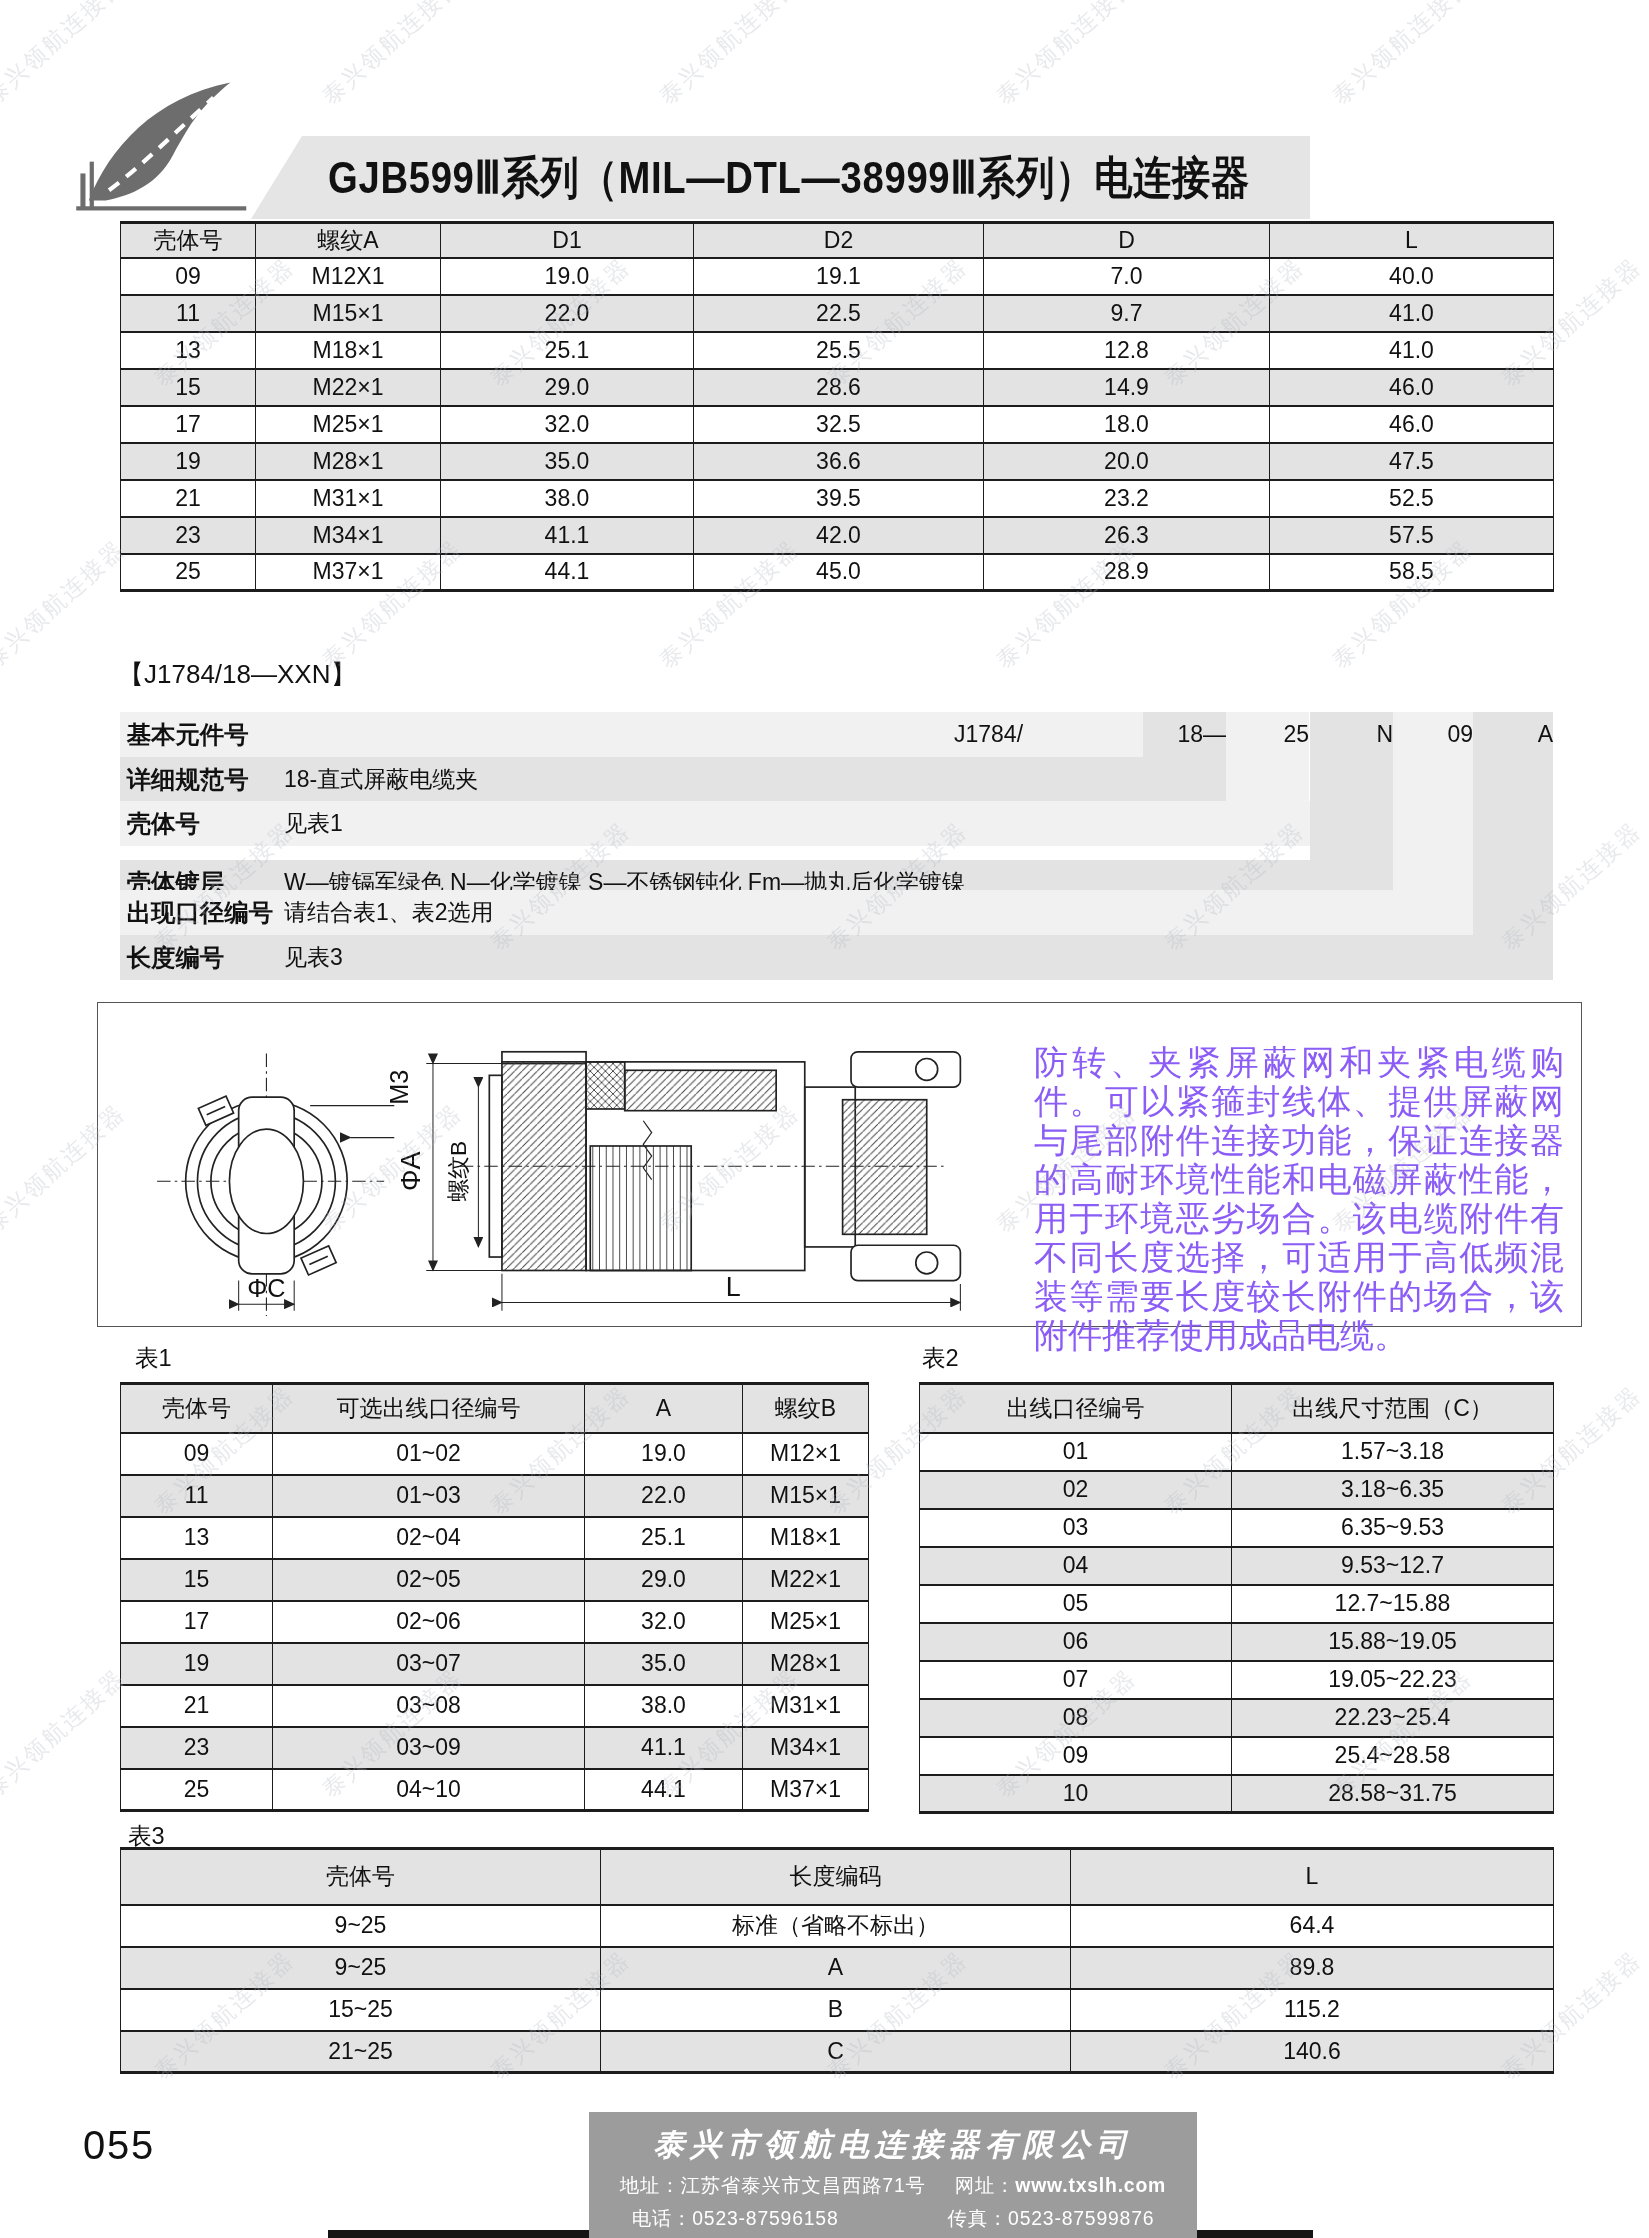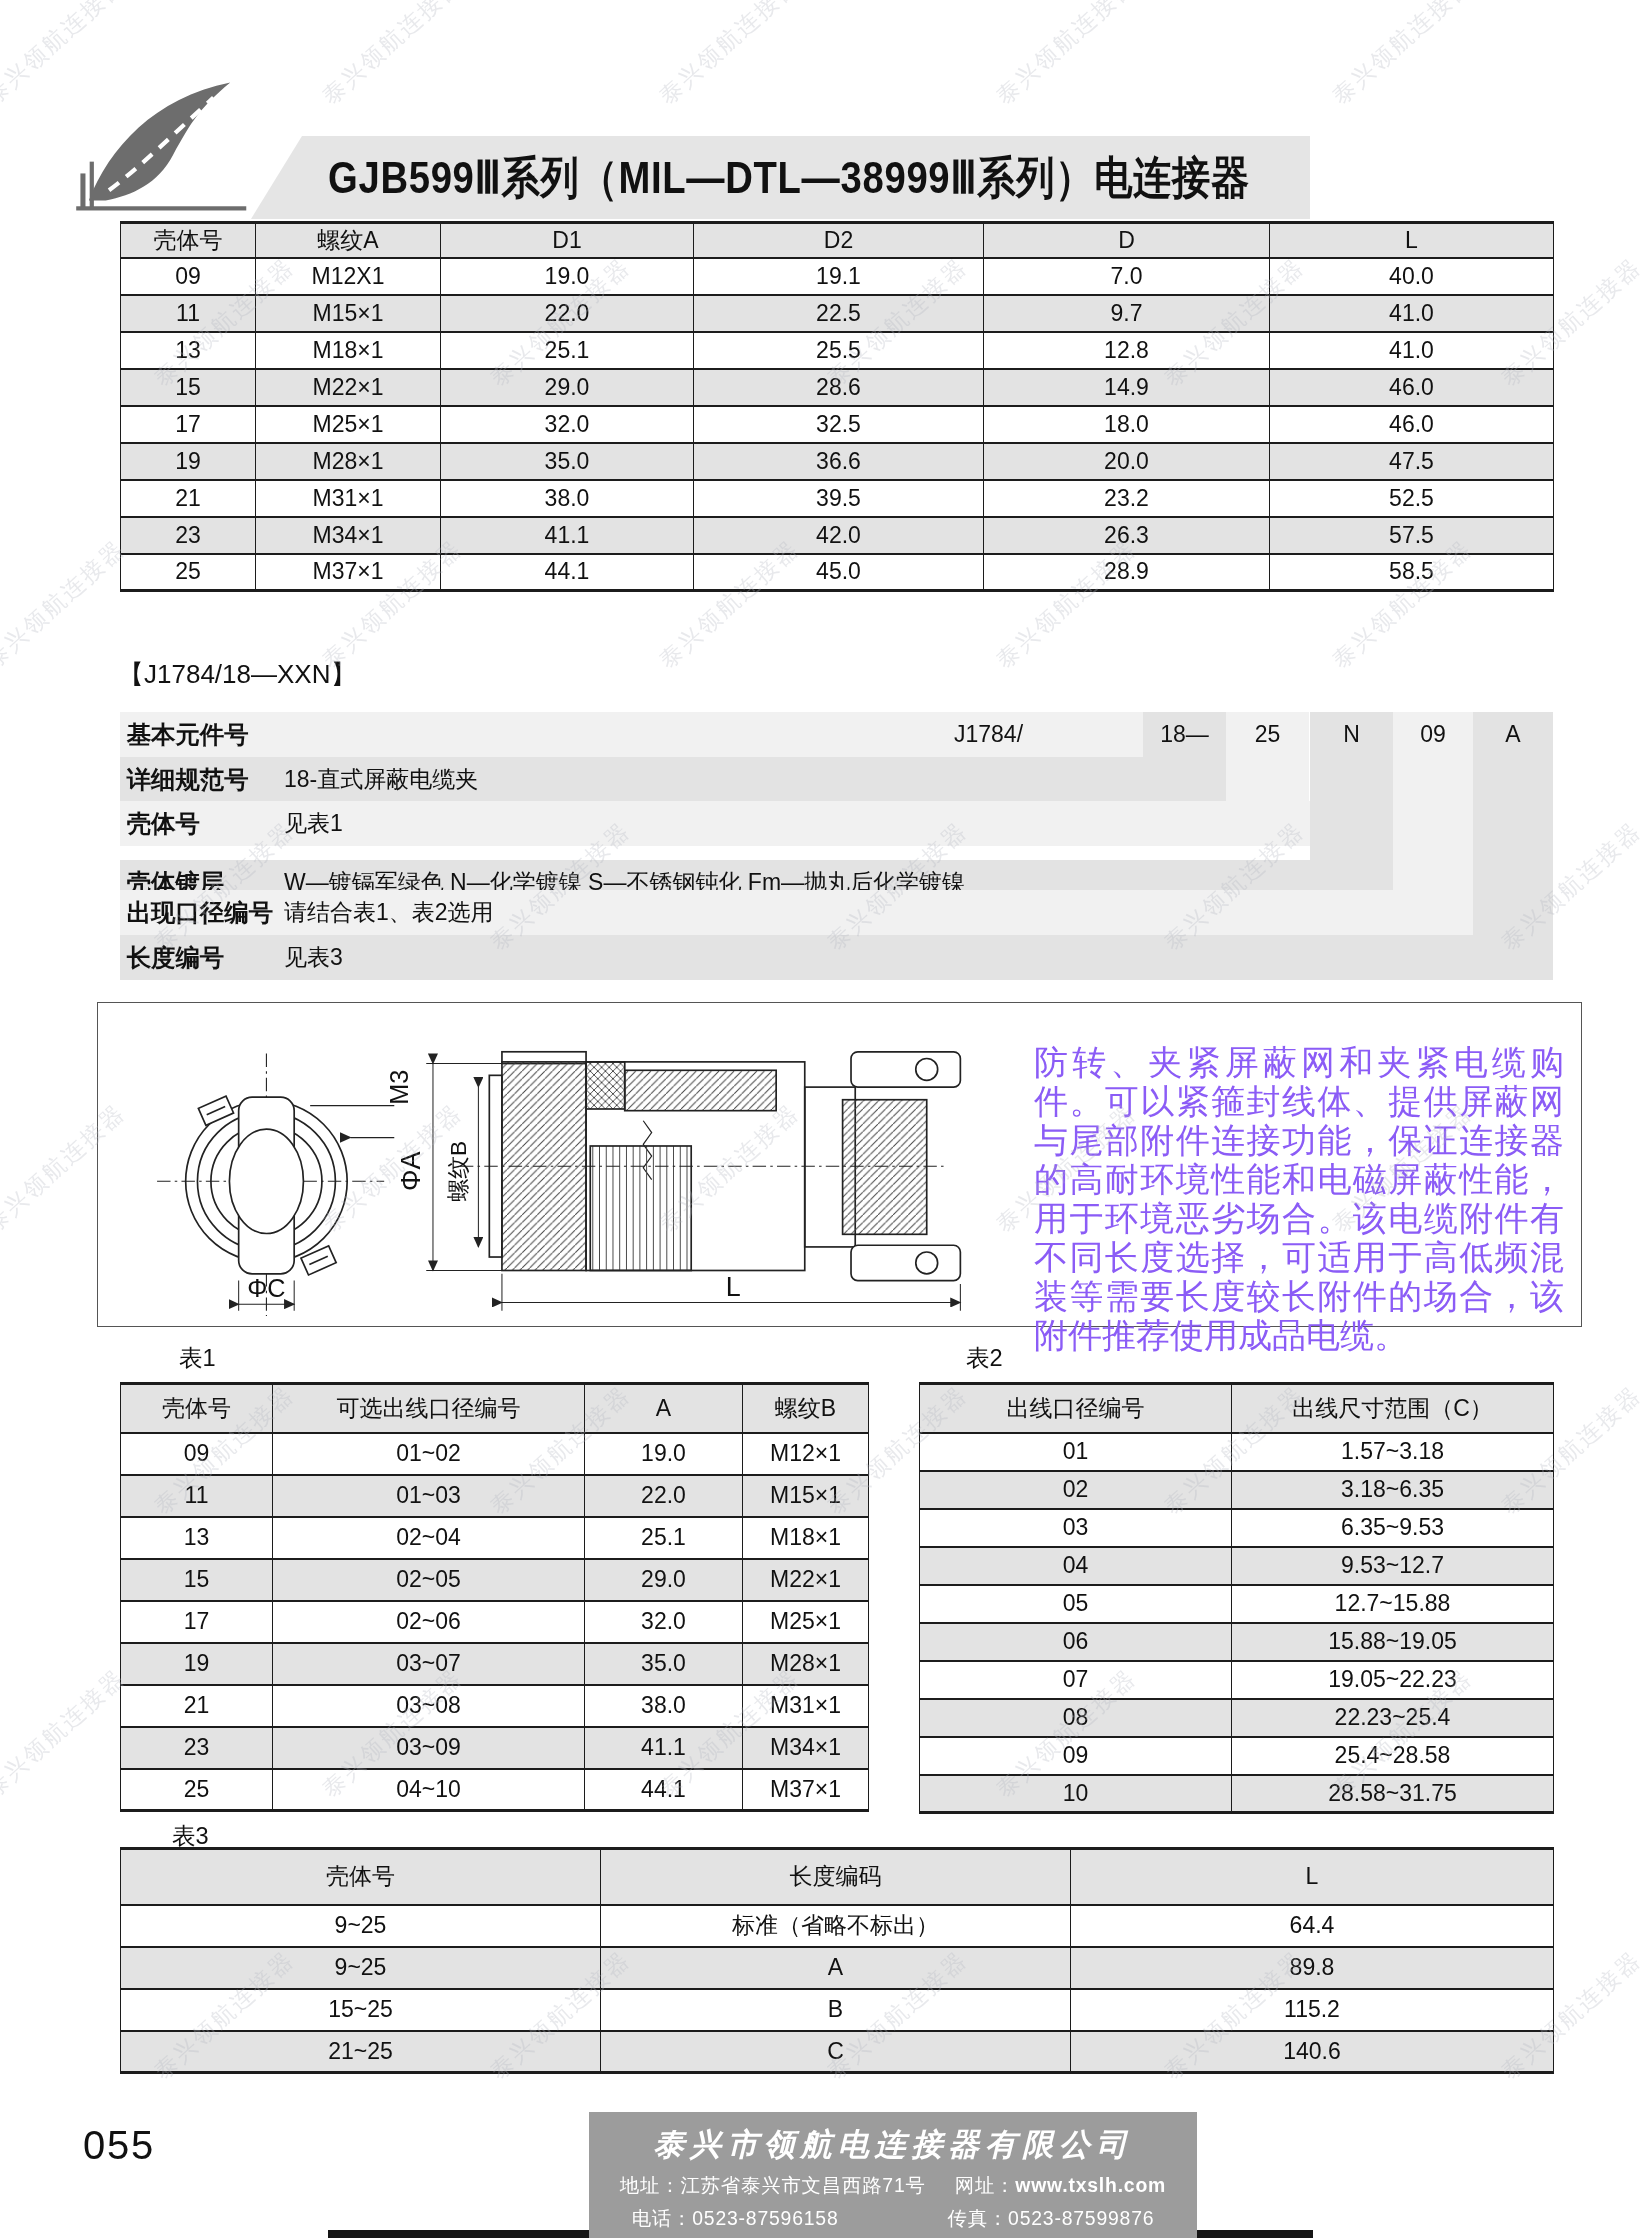--- a/index.html
+++ b/index.html
@@ -25,28 +25,28 @@
   th{background:#e3e3e3;}
   tbody tr:nth-child(even) td{background:#e3e3e3;}
   .t-main{left:120px;top:221px;width:1433px;}
   .t-main thead tr{height:35px;} .t-main tbody tr{height:37px;}
   .t1{left:120px;top:1382px;width:748px;}
   .t1 thead tr{height:49px;} .t1 tbody tr{height:42px;}
   .t2{left:919px;top:1382px;width:634px;}
   .t2 thead tr{height:49px;padding-left:11px;} .t2 tbody tr{height:38px;}
   .t3{left:120px;top:1847px;width:1433px;}
   .t3 thead tr{height:56px;} .t3 tbody tr{height:42px;}
-  .tbl-label{position:absolute;font-size:23.6px;z-index:2;margin-left:44px;}
+  .tbl-label{position:absolute;font-size:23.6px;z-index:2;}
   
   .pn-heading{position:absolute;left:118px;top:657px;font-size:26px;font-weight:normal;z-index:2;}
   .pn{position:absolute;left:120px;top:712px;width:1433px;height:268px;z-index:2;}
   .pn-row{position:absolute;left:0;height:45px;line-height:45px;}
   .pn-row .lbl{position:absolute;left:6.7px;font-size:24.4px;font-weight:bold;white-space:nowrap;}
   .pn-row .dsc{position:absolute;left:164px;font-size:23px;white-space:nowrap;}
-  .pn-col{position:absolute;top:0;text-align:center;font-size:23px;line-height:45px;}
+  .pn-col{position:absolute;top:0;text-align:right;font-size:23px;line-height:45px;}
   .pn-base{position:absolute;left:834px;top:0;font-size:23px;line-height:45px;}
   .bg-l{background:#f1f1f1;} .bg-d{background:#e3e3e3;}
   
   .draw-box{position:absolute;left:97px;top:1002px;width:1485px;height:325px;
       border:0.8px solid #555;box-sizing:border-box;z-index:2;background:#fff;}
   .draw-svg{position:absolute;left:0;top:0;}
   .desc-par{position:absolute;left:936px;top:40px;width:530px;font-size:34px;
       line-height:39px;text-align:justify;color:#8b5cf6;}
   
   .page-num{position:absolute;left:83px;top:2123px;font-size:40px;letter-spacing:1.7px;z-index:2;}

